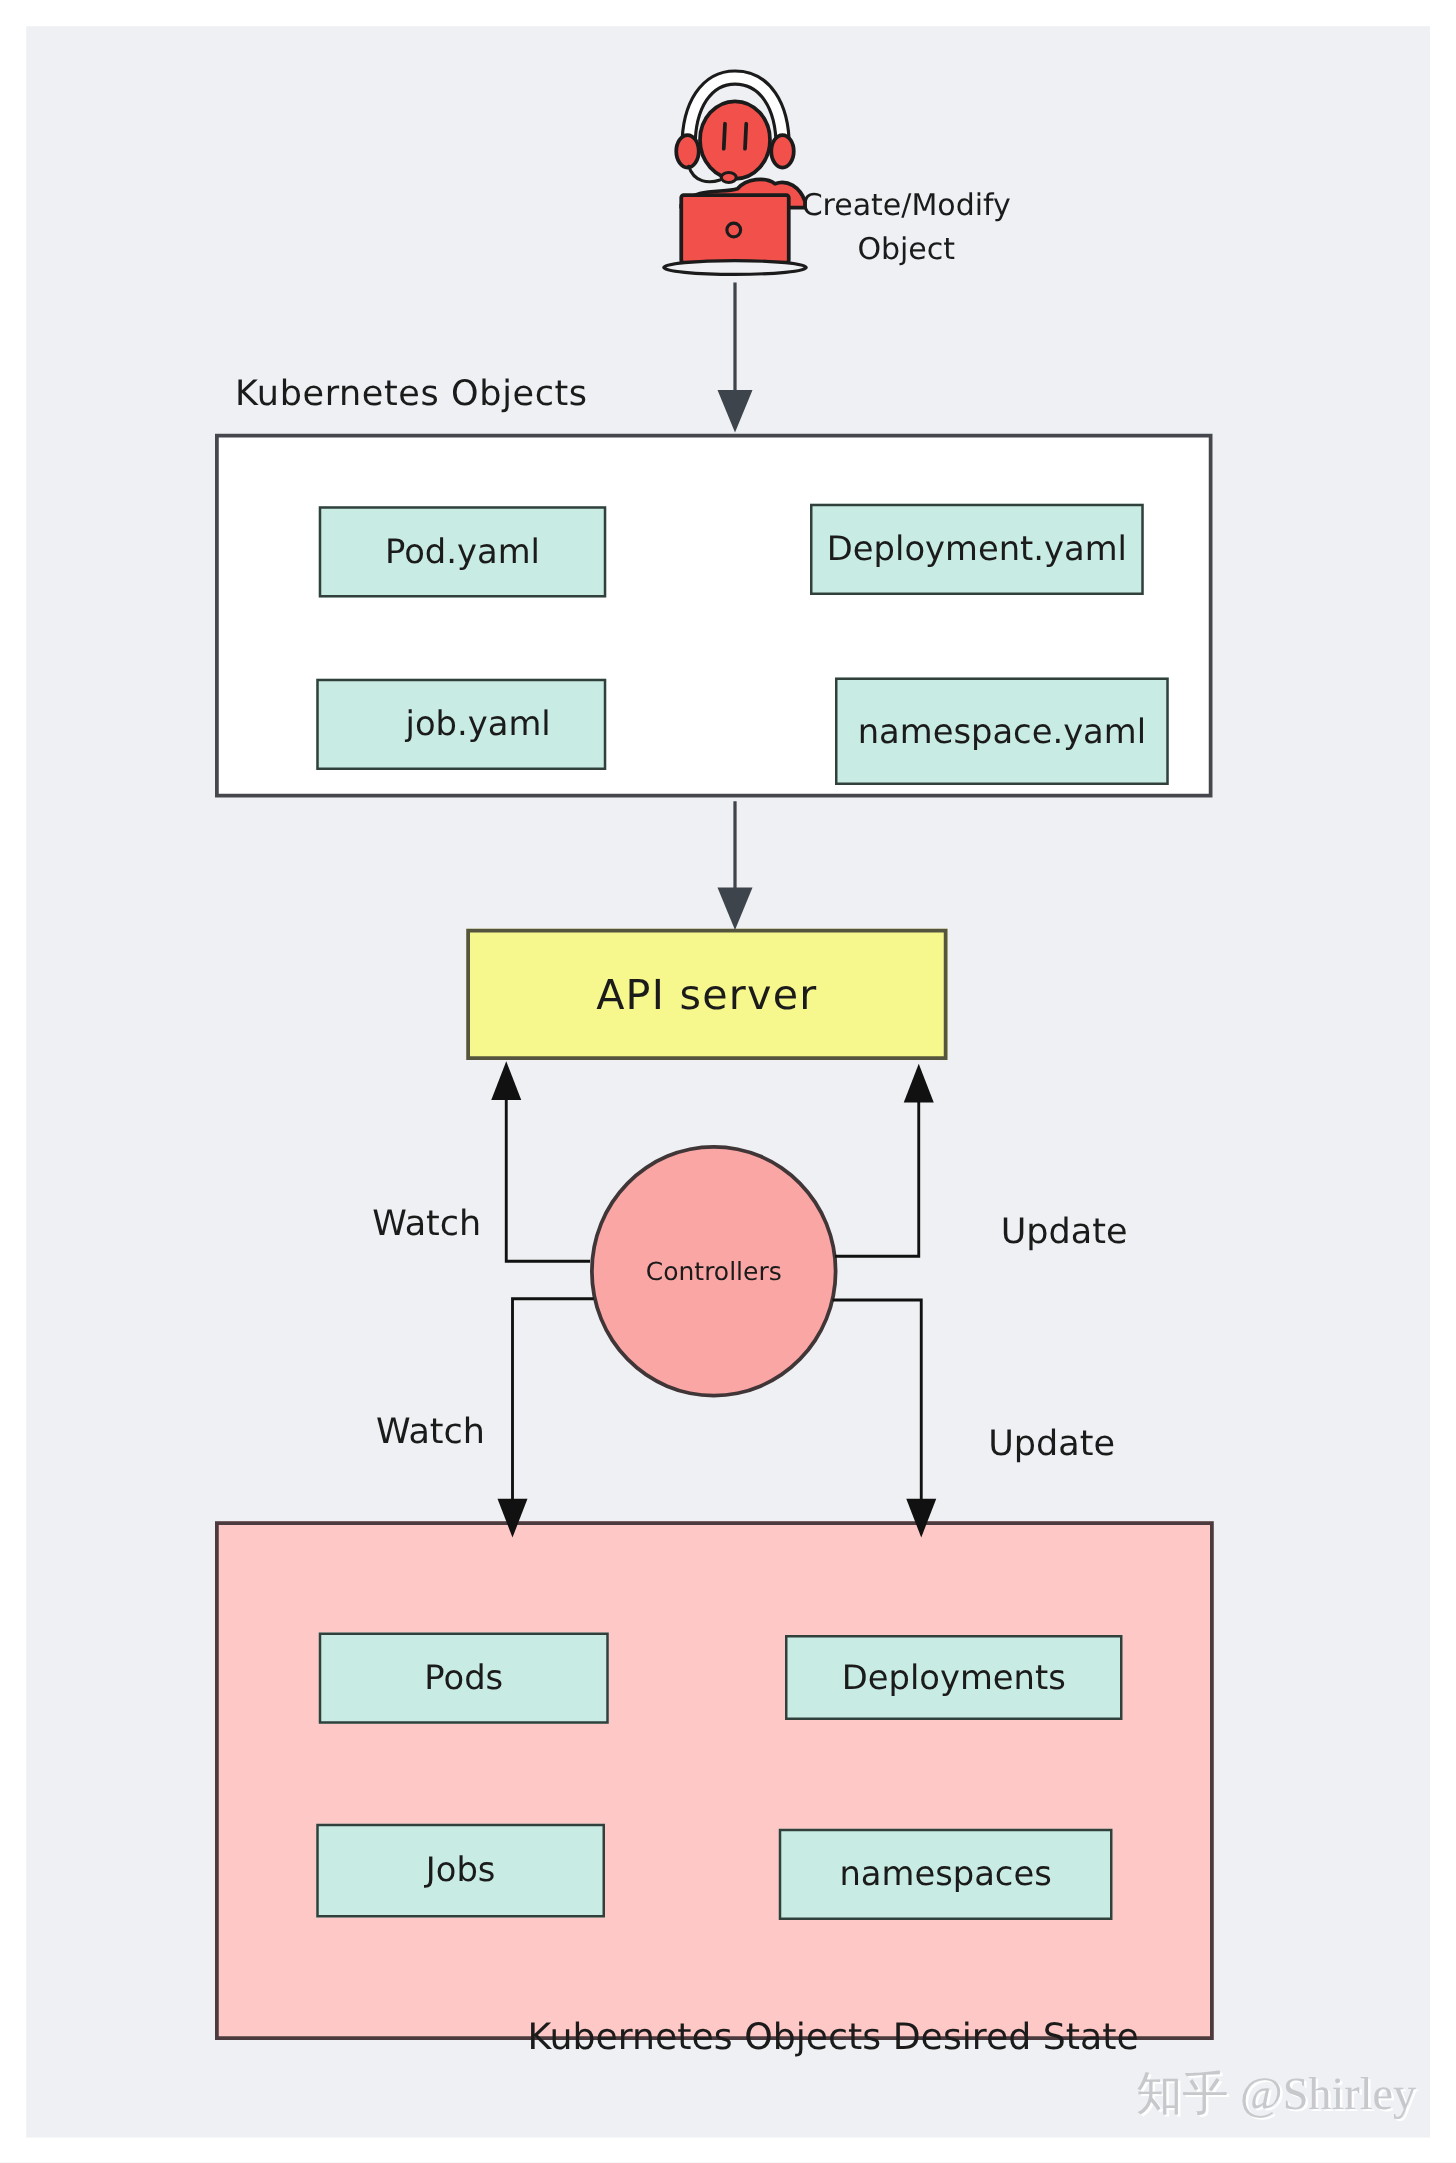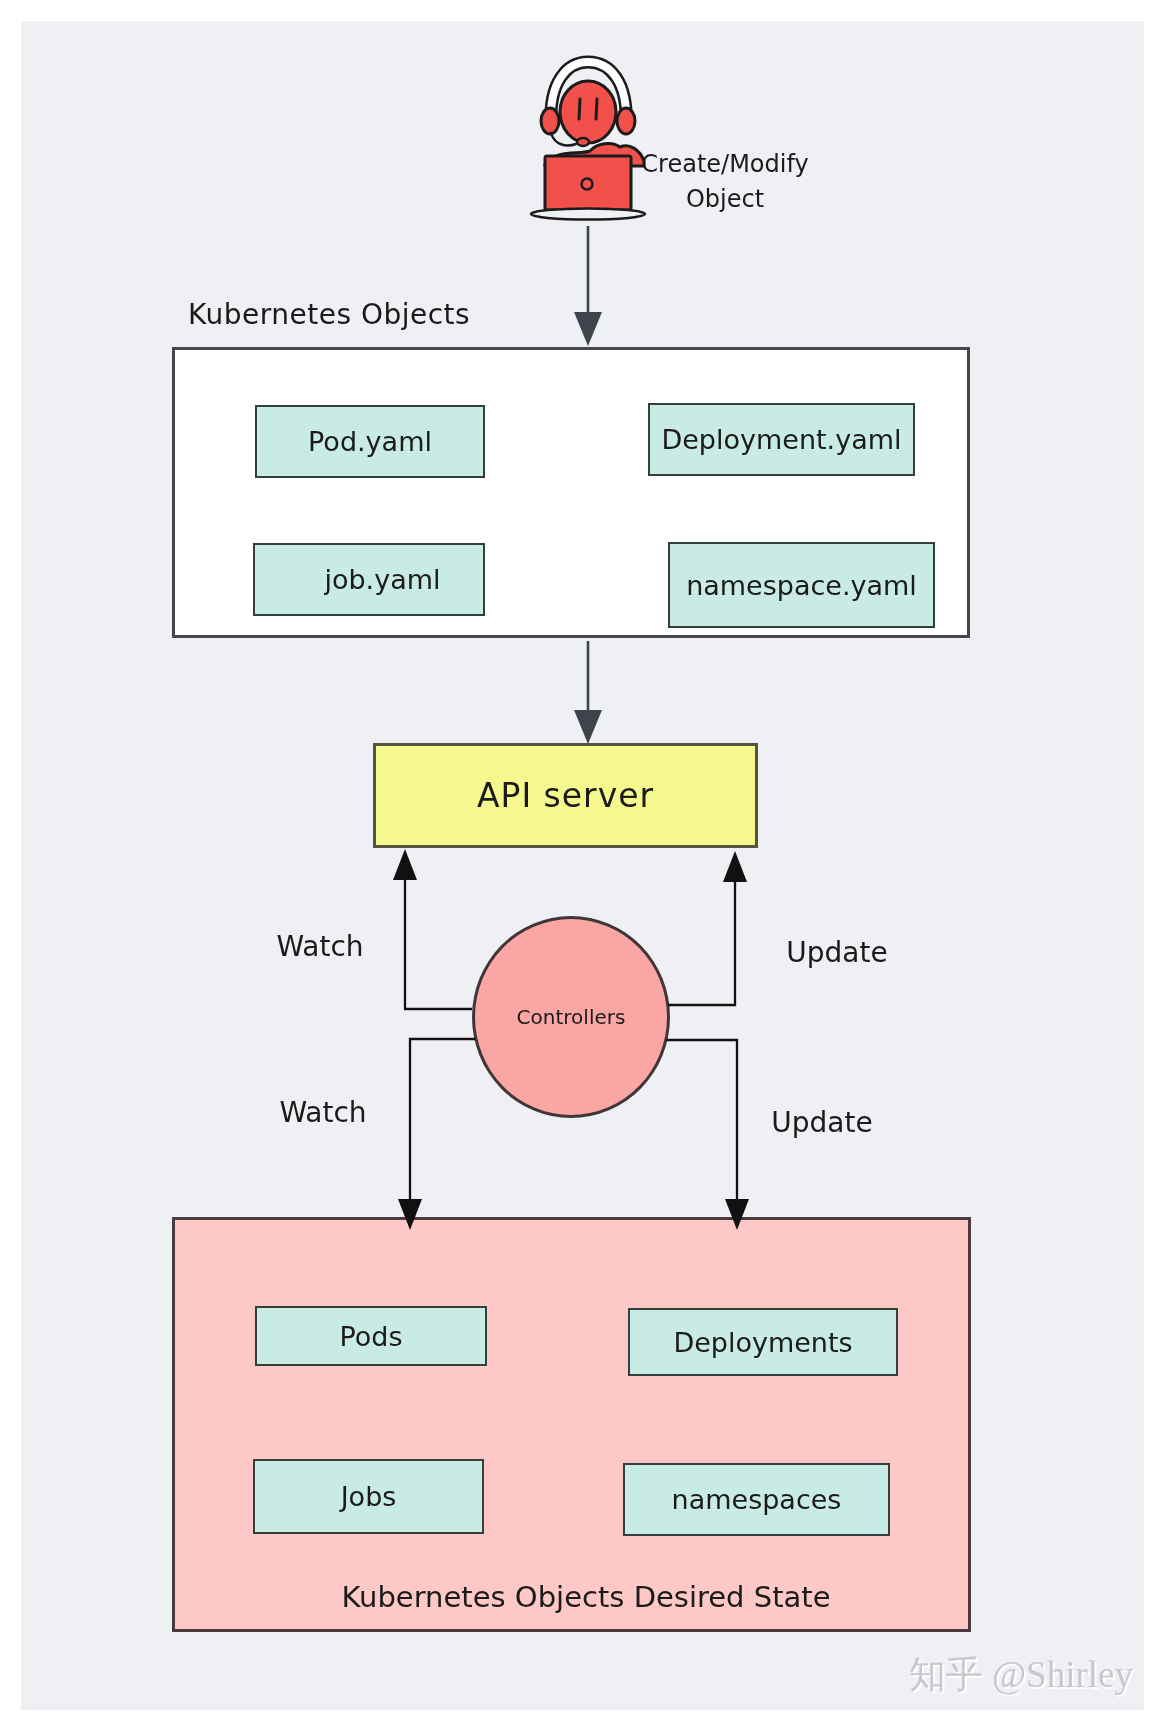--- a/index.html
+++ b/index.html
@@ -17,21 +17,21 @@
     background:var(--page-bg);color:var(--ink);
     font-family:"DejaVu Sans", sans-serif;
   }
   .canvas{position:absolute;left:21px;top:21px;width:1123px;height:1689px;background:var(--canvas-bg);}
   .node{position:absolute;box-sizing:border-box;display:flex;align-items:center;justify-content:center;text-align:center;}
   .white-box{background:var(--white-fill);border:3px solid var(--box-border);}
   .pink-box{background:var(--pink-fill);border:3px solid var(--pink-border);}
   .teal{background:var(--teal-fill);border:2.5px solid var(--teal-border);font-size:27px;}
   .yellow{background:var(--yellow-fill);border:3px solid var(--yellow-border);font-size:33px;letter-spacing:1px;}
   .circle{background:var(--circle-fill);border:3px solid var(--circle-border);border-radius:50%;font-size:20px;}
-  .lbl{position:absolute;font-size:28px;text-align:center;white-space:nowrap;}
+  .lbl{position:absolute;font-size:28px;text-align:right;white-space:nowrap;margin-top:32px;}
   .caption{position:absolute;font-size:24px;line-height:1.45;text-align:center;}
   .section-title{position:absolute;font-size:28px;letter-spacing:.5px;white-space:nowrap;}
   .svg-layer{position:absolute;left:0;top:0;pointer-events:none;}
   .band-outer{fill:none;stroke:var(--ink);stroke-width:13;}
   .band-inner{fill:none;stroke:#ffffff;stroke-width:8;}
   .p-red{fill:var(--person-red);stroke:var(--ink);stroke-width:3;stroke-linejoin:round;}
   .p-line{fill:none;stroke:var(--ink);stroke-width:3;stroke-linecap:round;}
   .p-thin{fill:var(--person-red);stroke:var(--ink);stroke-width:2.5;}
   .desk{fill:var(--canvas-bg);stroke:var(--ink);stroke-width:2.5;}
   .ar-gray{stroke:var(--arrow-gray);stroke-width:2.6;fill:none;}
@@ -72,21 +72,21 @@
   <span>Controllers</span>
 </div>
 
 <div class="lbl" style="left:255px;top:930px;width:130px;">Watch</div>
 <div class="lbl" style="left:772px;top:936px;width:130px;">Update</div>
 <div class="lbl" style="left:258px;top:1096px;width:130px;">Watch</div>
 <div class="lbl" style="left:752px;top:1106px;width:140px;">Update</div>
 
 <div class="node pink-box" style="left:172px;top:1217px;width:799px;height:415px;"></div>
 
-<div class="node teal" style="left:255px;top:1306px;width:232px;height:60px;">
+<div class="node teal" style="left:255px;top:1306px;width:232px;height:73px;">
   <span>Pods</span>
 </div>
 <div class="node teal" style="left:628px;top:1308px;width:270px;height:68px;">
   <span>Deployments</span>
 </div>
 <div class="node teal" style="left:253px;top:1459px;width:231px;height:75px;">
   <span>Jobs</span>
 </div>
 <div class="node teal" style="left:623px;top:1463px;width:267px;height:73px;">
   <span>namespaces</span>

